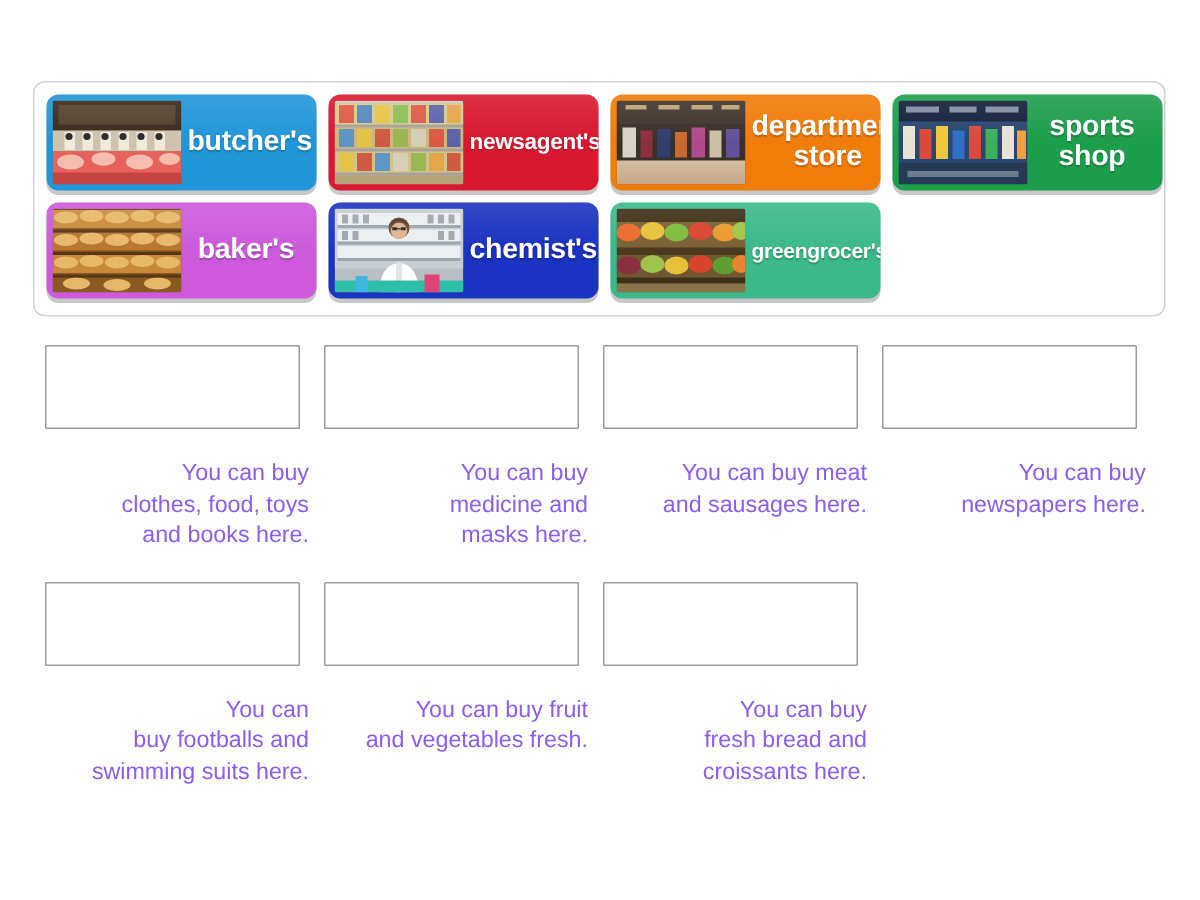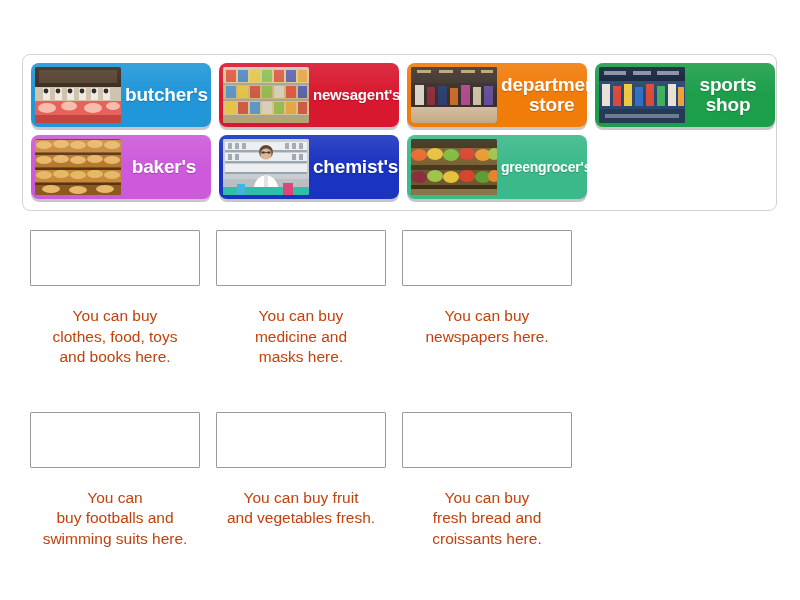--- a/index.html
+++ b/index.html
@@ -100,27 +100,27 @@
     width: 170px;
     height: 56px;
     border: 1px solid #9b9b9b;
     background: #ffffff;
     box-sizing: border-box;
     border-radius: 1px;
   }
   .zone-caption {
     width: 182px;
     margin-top: 20px;
-    text-align: center;
+    text-align: right;
     font-size: 15.5px;
     line-height: 1.33;
-    color: #c2410c;
+    color: #8b5cf6;
     white-space: pre-line;
   }
-  .zone-row-2 { margin-top: 44px; }
+  .zone-row-2 { margin-top: 20px; }
   .zone-spacer { width: 186px; }
 </style>
 </head>
 <body>
 
 <div class="tiles-panel">
 
   <div class="tiles-row">
 
     <div class="tile" style="background:#2196d8">
@@ -401,20 +401,25 @@
 and books here.</div>
     </div>
     <div class="zone">
       <div class="dropbox"></div>
       <div class="zone-caption">You can buy
 medicine and
 masks here.</div>
     </div>
     <div class="zone">
       <div class="dropbox"></div>
+      <div class="zone-caption">You can buy meat
+and sausages here.</div>
+    </div>
+    <div class="zone">
+      <div class="dropbox"></div>
       <div class="zone-caption">You can buy
 newspapers here.</div>
     </div>
   </div>
 
   <div class="zone-row zone-row-2">
     <div class="zone">
       <div class="dropbox"></div>
       <div class="zone-caption">You can
 buy footballs and

